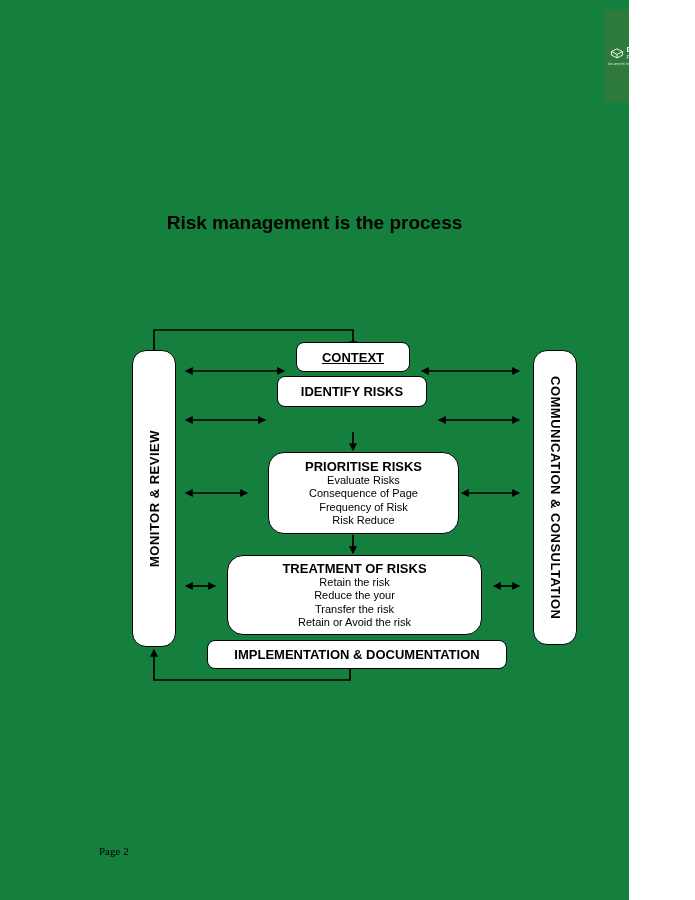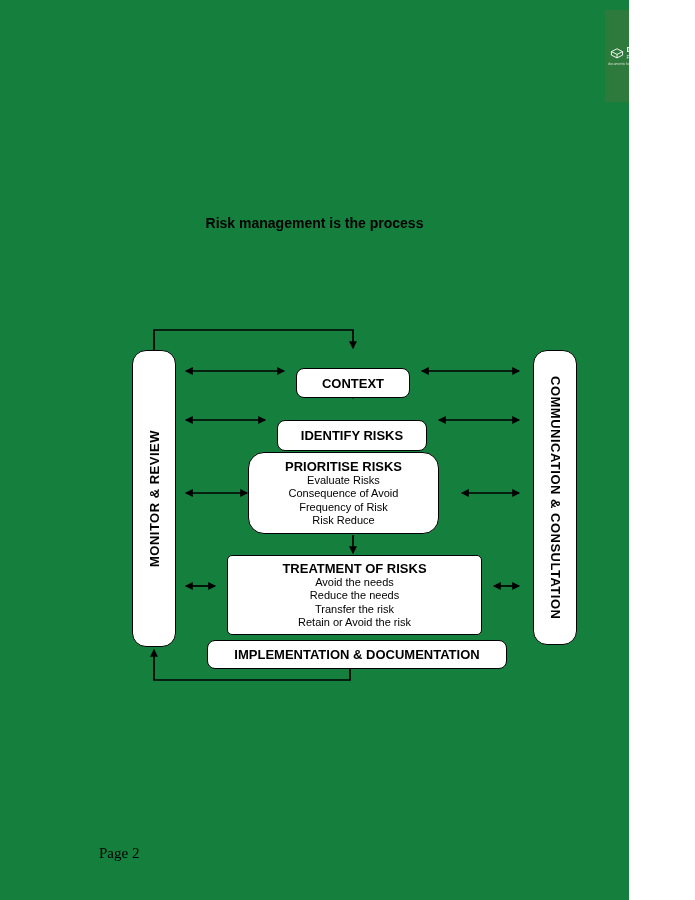--- a/index.html
+++ b/index.html
@@ -13,47 +13,47 @@
   .logo-row{display:flex;align-items:center;gap:2px;}
   .logo-icon svg{display:block;}
   .brand{display:flex;flex-direction:column;line-height:1.05;}
   .brand-top{color:#fff;font-weight:bold;font-size:8px;letter-spacing:.3px;}
   .brand-bottom{color:rgba(255,255,255,.82);font-size:5px;letter-spacing:1.1px;}
   .tagline{color:rgba(255,255,255,.75);font-size:3.5px;line-height:4px;
            white-space:nowrap;max-width:40px;overflow:hidden;}
 
   
   .title{position:absolute;left:0;top:211px;width:100%;margin:0;text-align:center;
-         font-weight:bold;font-size:14px;line-height:24px;color:#000;}
+         font-weight:bold;font-size:19px;line-height:24px;color:#000;}
   .title span{display:block;}
 
   
   .box,.vbar{position:absolute;box-sizing:border-box;border:1.6px solid #000;
              border-radius:8px;background:#fff;display:flex;flex-direction:column;
              align-items:center;justify-content:center;text-align:center;}
   .box-title{font-weight:bold;font-size:13px;line-height:15px;color:#000;}
   .box-item{font-size:11px;line-height:13.5px;color:#000;}
-  #context{left:296px;top:368px;width:114px;height:30px;}
-  #identify{left:277px;top:420px;width:150px;height:31px;align-items:center;}
-  #prioritise{left:248px;top:452px;width:191px;height:82px;border-radius:16px;}
-  #treatment{left:227px;top:555px;width:255px;height:80px;border-radius:5px;}
+  #context{left:296px;top:342px;width:114px;height:30px;text-decoration:underline;}
+  #identify{left:277px;top:376px;width:150px;height:31px;align-items:center;}
+  #prioritise{left:268px;top:452px;width:191px;height:82px;border-radius:16px;}
+  #treatment{left:227px;top:555px;width:255px;height:80px;border-radius:16px;}
   #implementation{left:207px;top:640px;width:300px;height:29px;text-align:center;}
   .vbar{border-radius:14px;}
   #monitor{left:132px;top:350px;width:44px;height:297px;}
   #communication{left:533px;top:350px;width:44px;height:295px;}
   .vtext{writing-mode:vertical-rl;text-orientation:mixed;font-weight:bold;
          font-size:13px;letter-spacing:.5px;white-space:nowrap;color:#000;}
   .vtext.up{transform:rotate(180deg);}
 
   
   .arrows{position:absolute;left:0;top:0;pointer-events:none;}
 
   
   .footer{position:absolute;left:99px;top:845px;
-          font-family:"Liberation Serif",serif;font-size:15px;color:#000;}
+          font-family:"Liberation Serif",serif;font-size:11px;color:#000;}
 </style>
 </head>
 <body>
 
 <div class="page">
 
   <div class="logo">
     <div class="logo-row">
       <span class="logo-icon">
         <svg width="14" height="12" viewBox="0 0 20 16">
@@ -116,29 +116,29 @@
       <span class="box-title">CONTEXT</span>
     </div>
 
     <div class="box" id="identify">
       <span class="box-title">IDENTIFY RISKS</span>
     </div>
 
     <div class="box" id="prioritise">
       <span class="box-title">PRIORITISE RISKS</span>
       <span class="box-item">Evaluate Risks</span>
-      <span class="box-item">Consequence of Avoid</span>
+      <span class="box-item">Consequence of Page</span>
       <span class="box-item">Frequency of Risk</span>
       <span class="box-item">Risk Reduce</span>
     </div>
 
     <div class="box" id="treatment">
       <span class="box-title">TREATMENT OF RISKS</span>
-      <span class="box-item">Avoid the needs</span>
-      <span class="box-item">Reduce the needs</span>
+      <span class="box-item">Retain the risk</span>
+      <span class="box-item">Reduce the your</span>
       <span class="box-item">Transfer the risk</span>
       <span class="box-item">Retain or Avoid the risk</span>
     </div>
 
     <div class="box" id="implementation">
       <span class="box-title">IMPLEMENTATION &amp; DOCUMENTATION</span>
     </div>
 
   </div>
 

